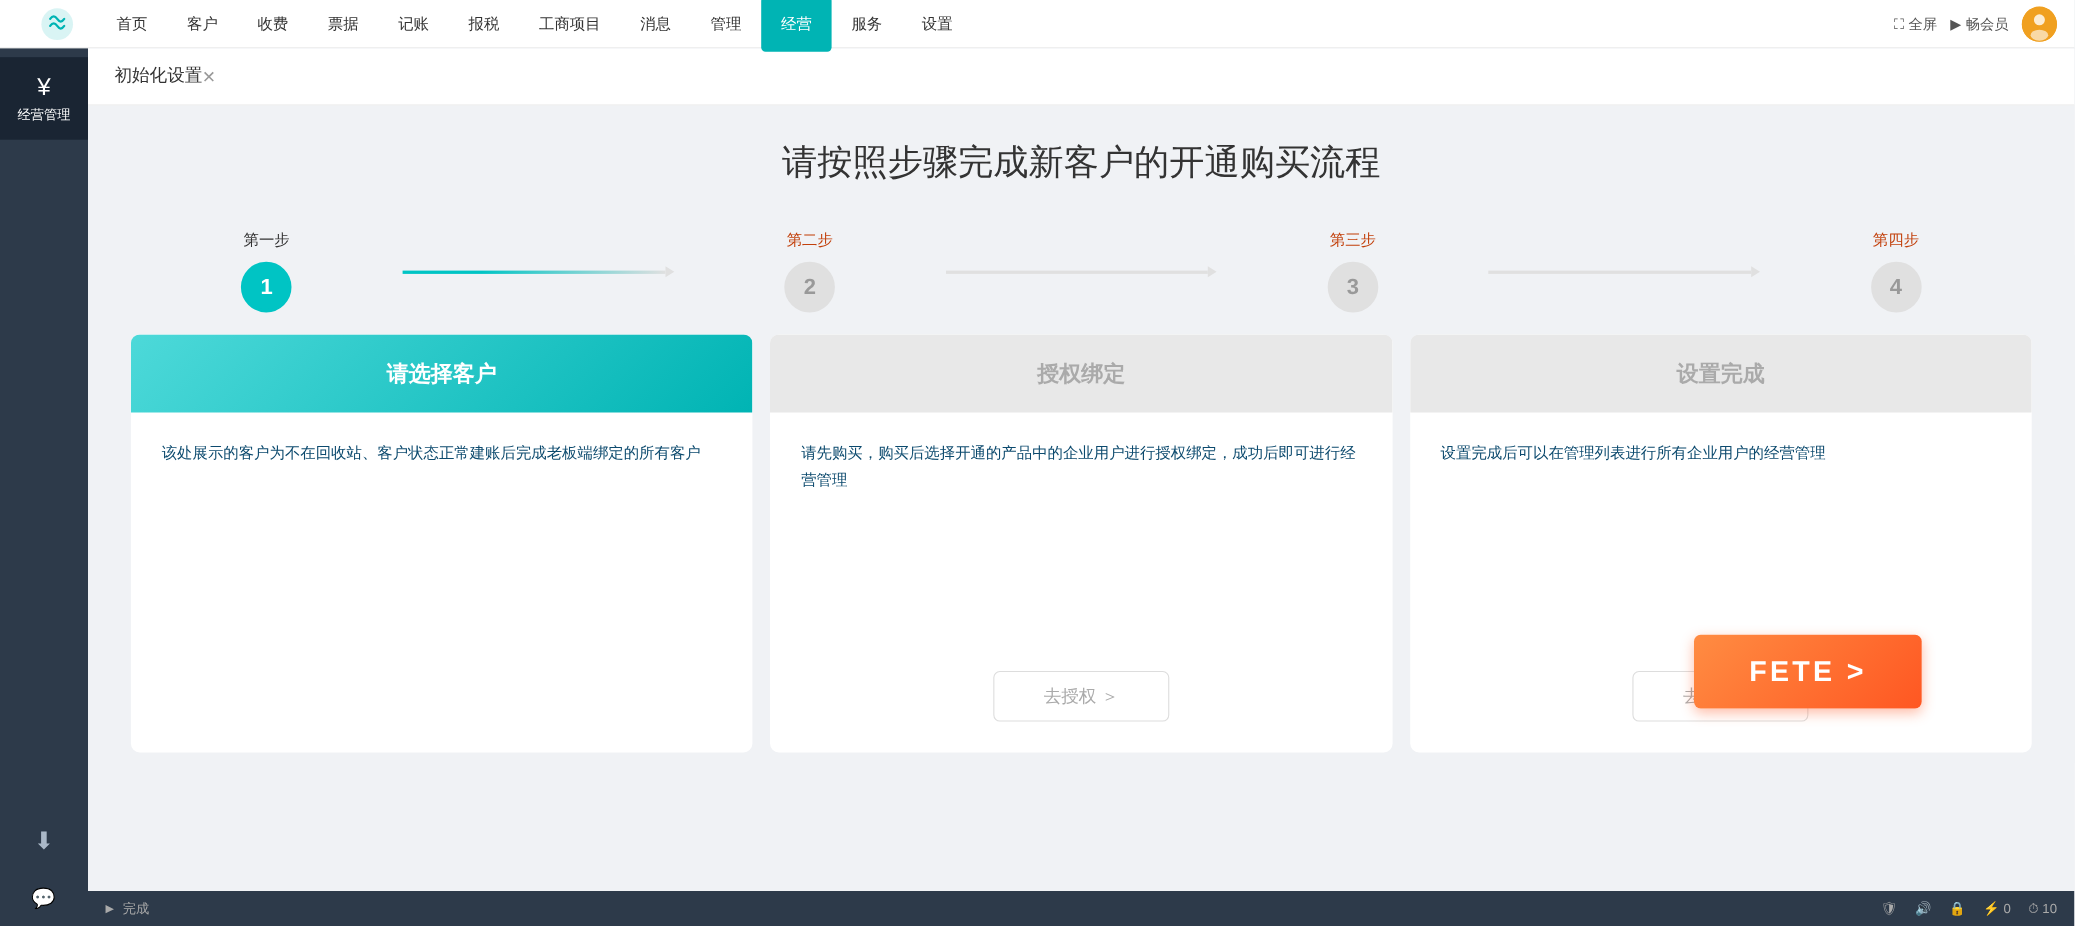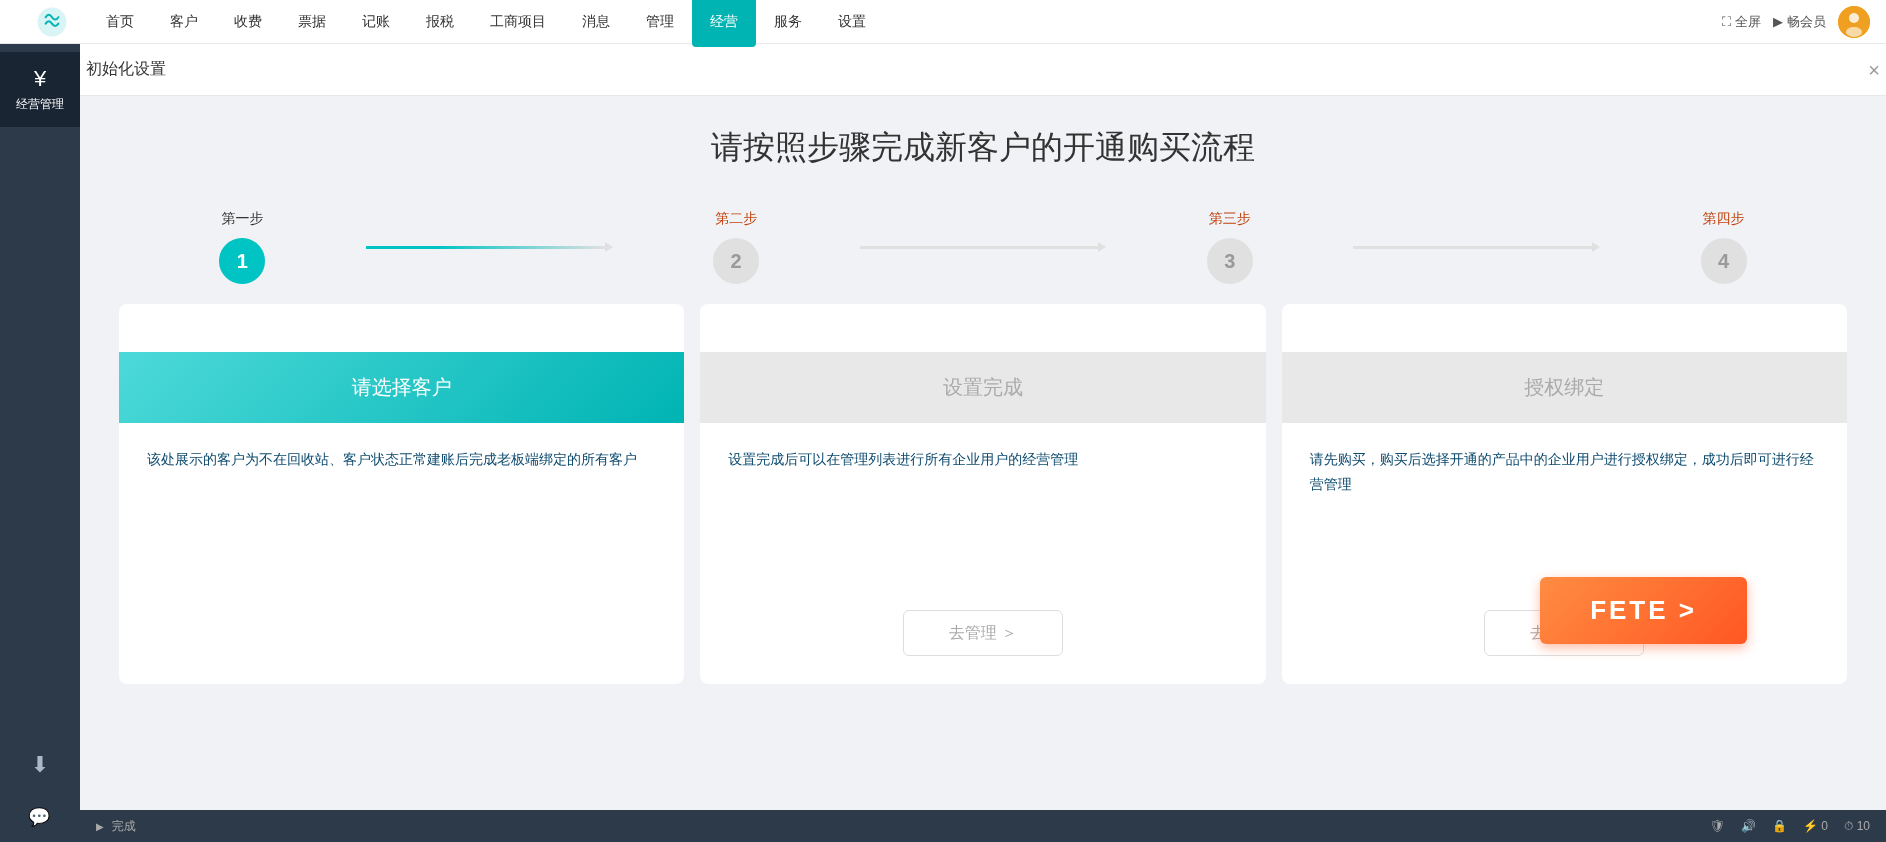--- a/index.html
+++ b/index.html
@@ -39,22 +39,22 @@
     }
     .sidebar-item.active { background: #1a2533; color: #fff; }
     .sidebar-item .si-icon { font-size: 22px; }
     .sidebar-bottom { margin-top: auto; }
 
     
     .main-content {
       flex: 1; background: #f5f6fa; display: flex; flex-direction: column; overflow: hidden;
     }
     .page-header {
-      background: #fff; padding: 16px 6px; display: flex; align-items: center;
-      justify-content: space-between; border-bottom: 1px solid #e8e8e8; height: 52px;
+      background: #fff; padding: 16px 24px; display: flex; align-items: center;
+      border-bottom: 1px solid #e8e8e8; height: 52px;
     }
     .page-title { font-size: 16px; color: #333; font-weight: 500; }
     .close-btn { font-size: 20px; color: #999; cursor: pointer; line-height: 1; }
 
     
     .wizard-body { flex: 1; background: #f0f2f5; padding: 30px 39px; overflow-y: auto; }
     .wizard-heading { text-align: center; font-size: 32px; color: #333; font-weight: 400; margin-bottom: 40px; }
 
     
     .steps-bar { display: flex; align-items: flex-start; justify-content: space-between; margin-bottom: 20px; position: relative; }
@@ -69,21 +69,21 @@
     .step-circle.active { background: #00c4c4; color: #fff; border: 3px solid #00c4c4; }
     .step-circle.inactive { background: #e0e0e0; color: #999; border: 3px solid #e0e0e0; }
 
     
     .cards-row { display: flex; gap: 16px; }
     .wizard-card {
       flex: 1; background: #fff; border-radius: 8px; overflow: hidden;
       display: flex; flex-direction: column; min-height: 380px;
     }
     .card-header {
-      padding: 22px 20px; font-size: 20px; font-weight: 400; text-align: center; margin-top: 48px;
+      padding: 22px 20px; font-size: 20px; font-weight: 700; text-align: center;
     }
     .card-header.active { background: linear-gradient(135deg, #4dd9d9, #00b4b4); color: #fff; }
     .card-header.inactive { background: #e8e8e8; color: #aaa; }
     .card-body { padding: 24px 28px; flex: 1; font-size: 14px; color: #0c4a6e; line-height: 1.8; }
     .card-footer { padding: 16px 28px 28px; display: flex; justify-content: center; }
     .card-btn {
       width: 160px; height: 46px; border-radius: 6px; border: none;
       font-size: 16px; cursor: pointer; display: flex; align-items: center; justify-content: center; gap: 6px;
     }
     .card-btn.active { background: linear-gradient(135deg, #4dd9d9, #00b4b4); color: #fff; }
@@ -217,32 +217,32 @@
 
       <div class="cards-row">
 
         <div class="wizard-card">
           <div class="card-header active">请选择客户</div>
           <div class="card-body">该处展示的客户为不在回收站、客户状态正常建账后完成老板端绑定的所有客户</div>
         </div>
 
 
         <div class="wizard-card">
+          <div class="card-header inactive">授权绑定</div>
+          <div class="card-body">请先购买，购买后选择开通的产品中的企业用户进行授权绑定，成功后即可进行经营管理</div>
+          <div class="card-footer">
+            <button class="card-btn inactive">去授权 ＞</button>
+          </div>
+        </div>
+
+        <div class="wizard-card">
           <div class="card-header inactive">设置完成</div>
           <div class="card-body">设置完成后可以在管理列表进行所有企业用户的经营管理</div>
           <div class="card-footer">
             <button class="card-btn inactive">去管理 ＞</button>
-          </div>
-        </div>
-
-        <div class="wizard-card">
-          <div class="card-header inactive">授权绑定</div>
-          <div class="card-body">请先购买，购买后选择开通的产品中的企业用户进行授权绑定，成功后即可进行经营管理</div>
-          <div class="card-footer">
-            <button class="card-btn inactive">去授权 ＞</button>
           </div>
         </div>
       </div>
 
       <div style="position:relative; margin-top: 20px; display:flex; justify-content:flex-end; padding-right: 40px;">
         <div class="fete-banner" style="
           background: linear-gradient(135deg, #ff8c42, #ff5722);
           color: #fff; font-size: 26px; font-weight: bold;
           padding: 18px 50px; border-radius: 6px; letter-spacing: 3px;
           box-shadow: 0 4px 12px rgba(255,87,34,0.4);

